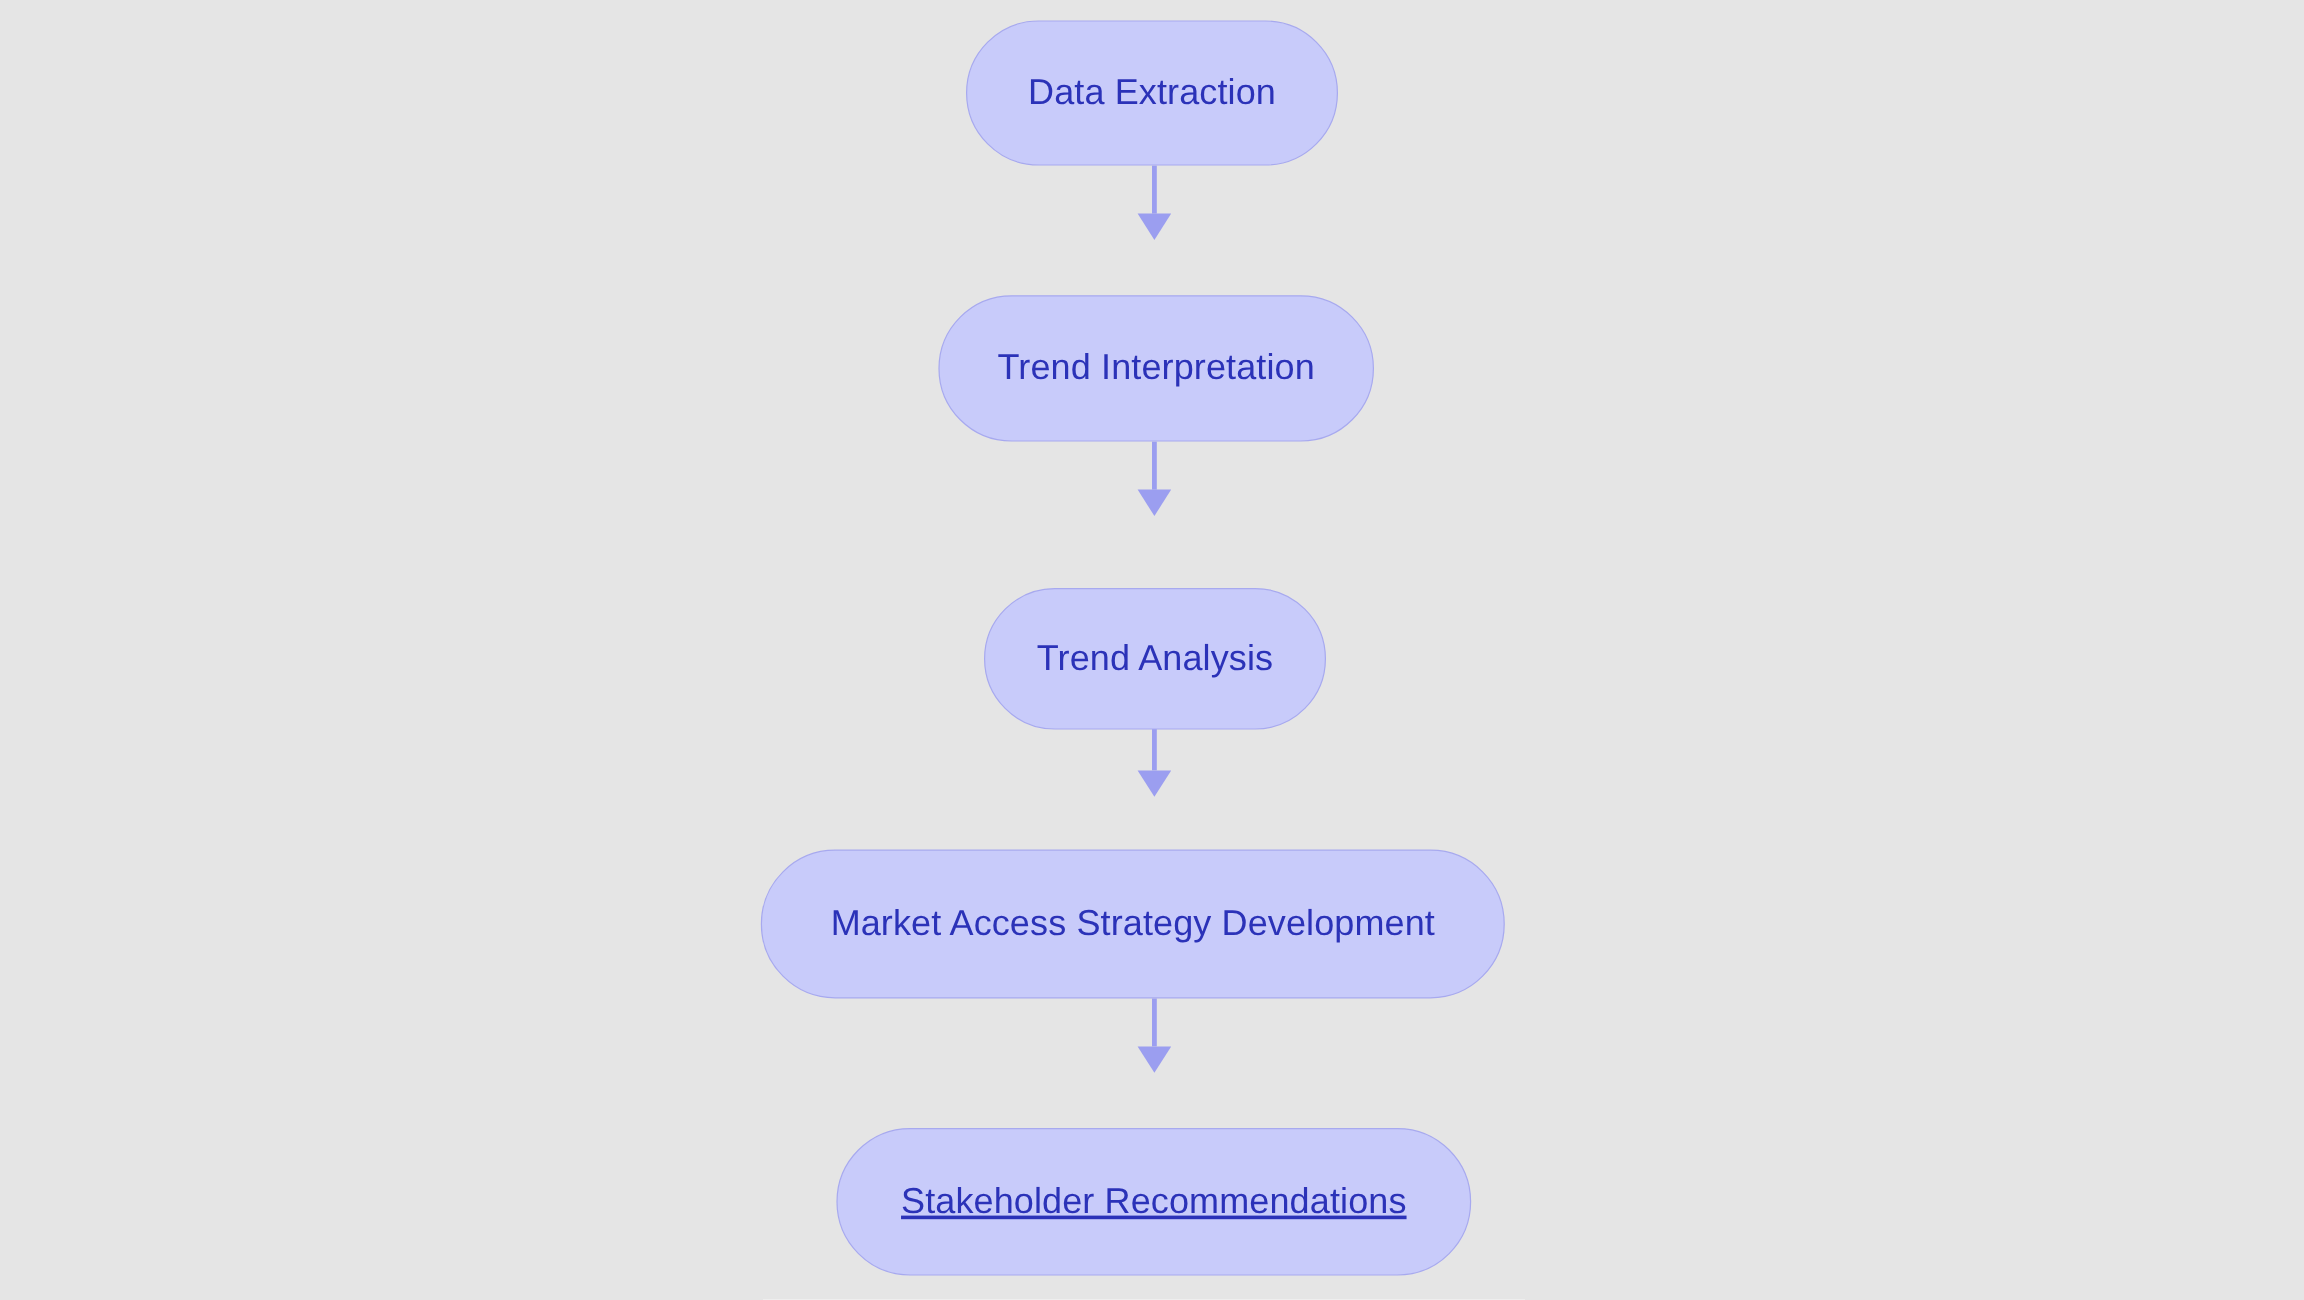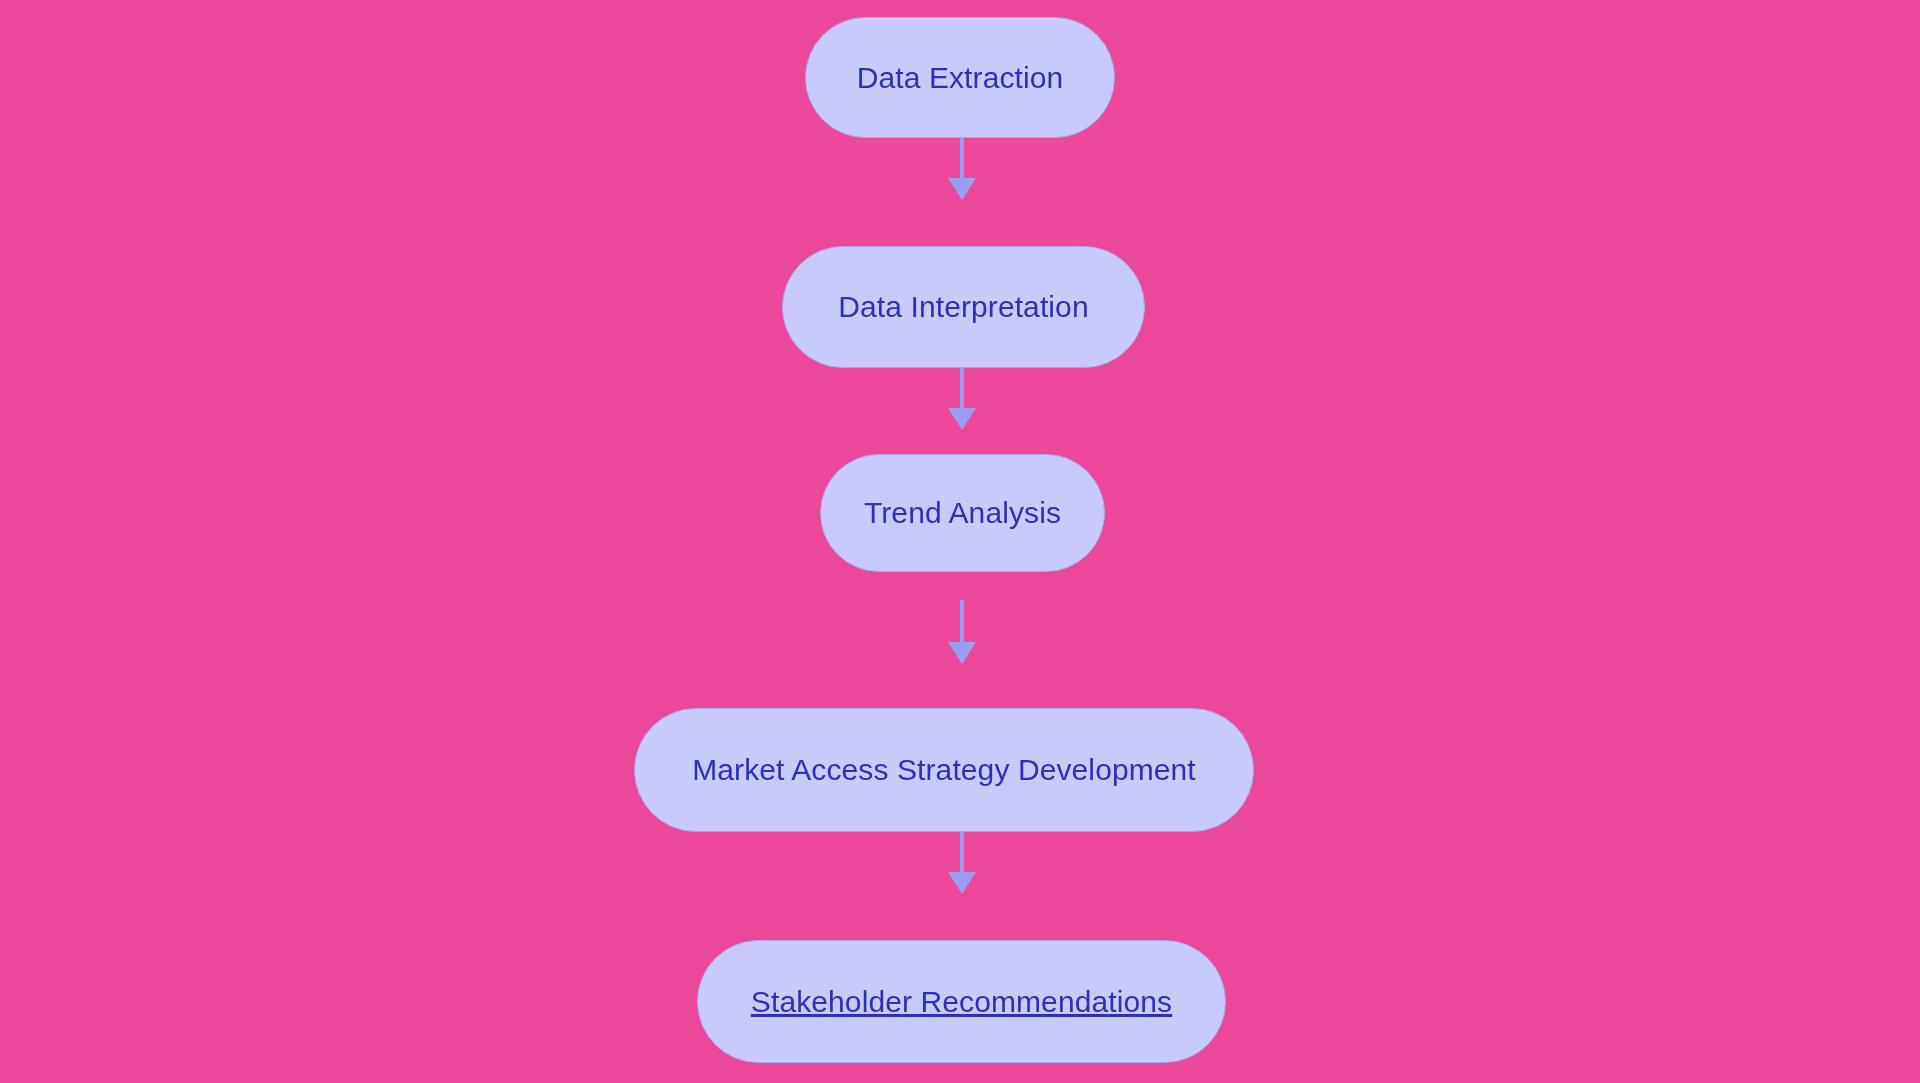--- a/index.html
+++ b/index.html
@@ -11,21 +11,21 @@
     width: 1920px;
     height: 1083px;
     overflow: hidden;
     font-family: "Liberation Sans", sans-serif;
   }
 
   #flowchart-canvas {
     position: relative;
     width: 1920px;
     height: 1083px;
-    background: #ec4899;
+    background: #e5e5e5;
   }
 
   .flow-node {
     position: absolute;
     box-sizing: border-box;
     display: flex;
     align-items: center;
     justify-content: center;
     background: #c8cbfa;
     border: 1.6px solid #a7a9ef;
@@ -41,21 +41,21 @@
     font-weight: 400;
     letter-spacing: 0.1px;
     color: #2b32b8;
     line-height: 1;
     user-select: none;
   }
 
   
   .node-1 { left: 805px;  top: 17px;   width: 310px; height: 121px; }
   .node-2 { left: 782px;  top: 246px;  width: 363px; height: 122px; }
-  .node-3 { left: 820px;  top: 454px;  width: 285px; height: 118px; }
+  .node-3 { left: 820px;  top: 490px;  width: 285px; height: 118px; }
   .node-4 { left: 634px;  top: 708px;  width: 620px; height: 124px; }
   .node-5 { left: 697px;  top: 940px;  width: 529px; height: 123px; text-decoration: underline; }
 
   
   .flow-connector {
     position: absolute;
     z-index: 1;
   }
   .connector-line {
     position: absolute;
@@ -94,21 +94,21 @@
   <div class="flow-node node-1">
     <span class="flow-node-label">Data Extraction</span>
   </div>
 
   <div class="flow-connector conn-1">
     <div class="connector-line"></div>
     <div class="connector-head"></div>
   </div>
 
   <div class="flow-node node-2">
-    <span class="flow-node-label">Data Interpretation</span>
+    <span class="flow-node-label">Trend Interpretation</span>
   </div>
 
   <div class="flow-connector conn-2">
     <div class="connector-line"></div>
     <div class="connector-head"></div>
   </div>
 
   <div class="flow-node node-3">
     <span class="flow-node-label">Trend Analysis</span>
   </div>

